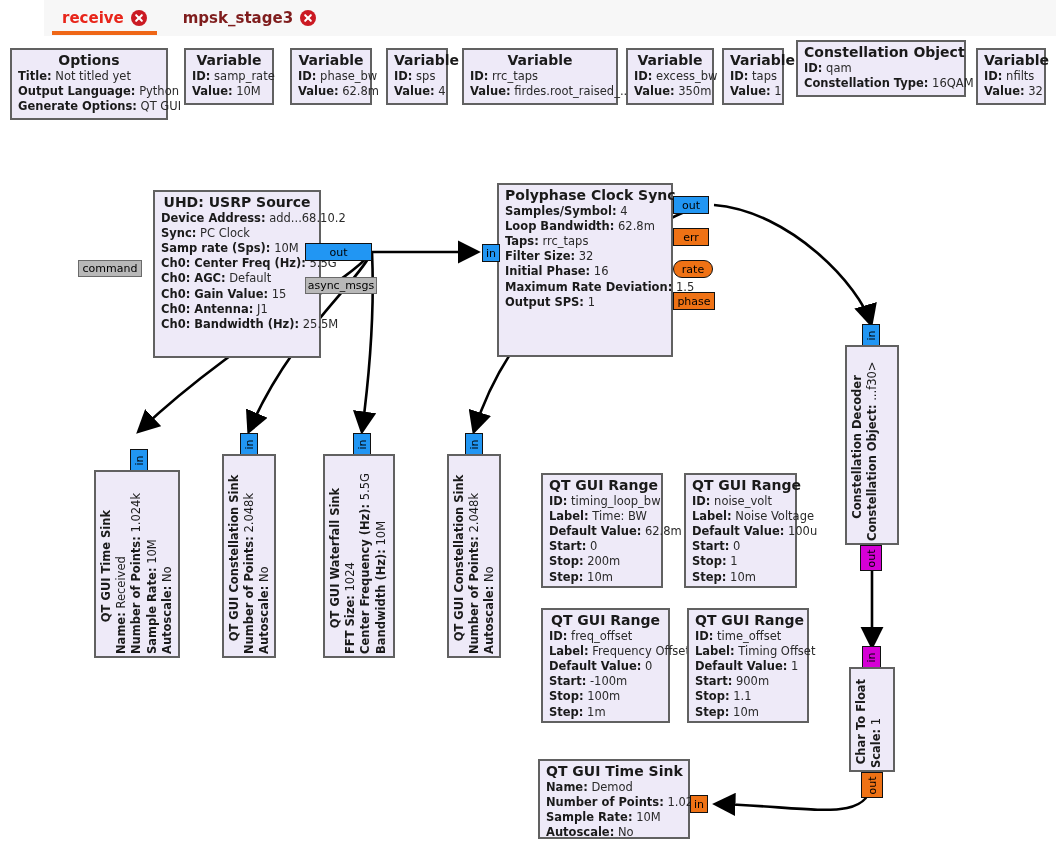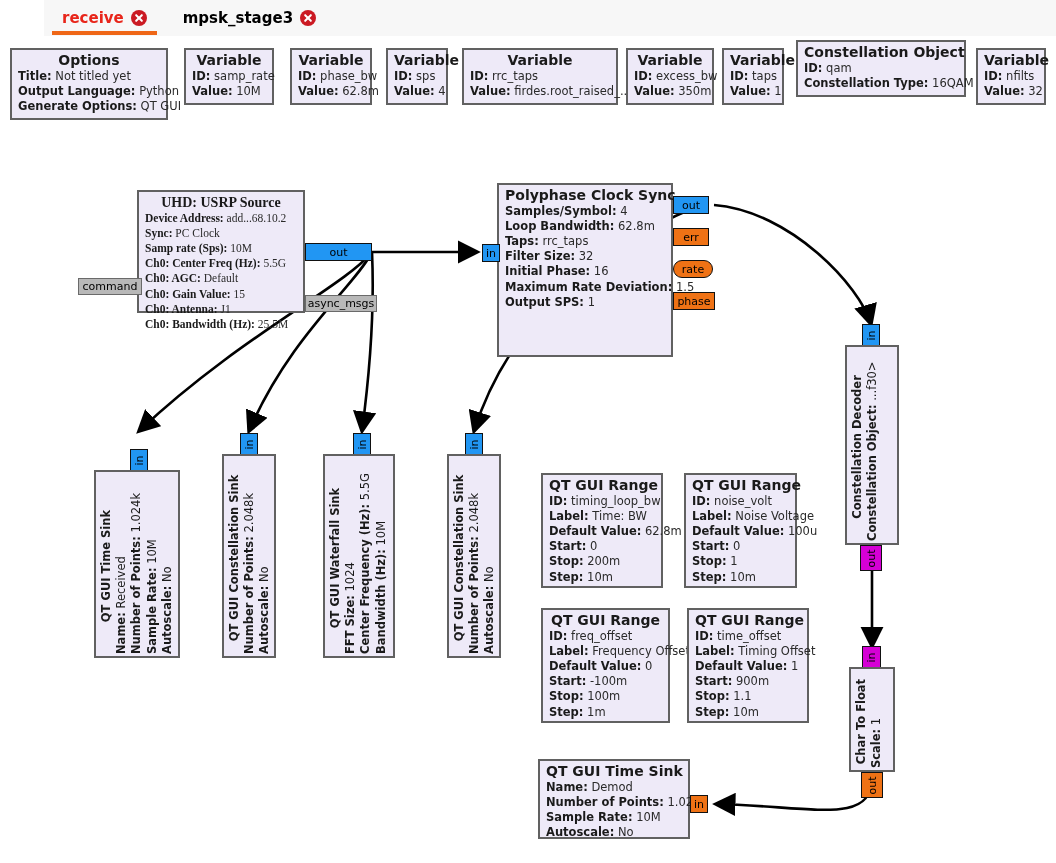--- a/index.html
+++ b/index.html
@@ -16,21 +16,21 @@
     position:absolute;left:0;top:0;width:1056px;height:36px;
     background:#f7f7f7;
     border-bottom:1px solid #c9c9c9;
     display:flex;align-items:flex-start;margin-left:44px;
   }
   .tab{
     display:flex;align-items:center;gap:7px;
     height:35px;padding:0 18px;
     box-sizing:border-box;
     font-size:15px;font-weight:bold;
-    color:#000000;
+    color:#7f1d1d;
     cursor:pointer;
     position:relative;
   }
   .tab.active{color:#e8251a;}
   .tab.active:after{
     content:"";position:absolute;left:8px;right:8px;bottom:0;height:4px;
     background:#ef6717;
   }
   .tabclose{
     width:16px;height:16px;border-radius:50%;
@@ -99,21 +99,21 @@
     position:absolute;box-sizing:border-box;
     border:1px solid #111;
     font-size:11px;line-height:1;
     color:#000;
     display:flex;align-items:center;justify-content:center;
     font-family:"DejaVu Sans","Liberation Sans",sans-serif;
   }
   .p-blue{background:#2196f3;}
   .p-orange{background:#ef7215;}
   .p-magenta{background:#d500d5;}
-  .p-grey{background:#b8b8b8;border:1px solid #6a6a6a;margin-top:18px;}
+  .p-grey{background:#b8b8b8;border:1px solid #6a6a6a;}
   .port.vert > span{
     transform:rotate(-90deg);
     display:block;
     white-space:nowrap;
   }
 </style>
 </head>
 <body>
 
 <div id="tabbar">
@@ -201,21 +201,21 @@
     <span class="row"><span class="k">ID:</span> <span class="v">qam</span></span>
     <span class="row"><span class="k">Constellation Type:</span> <span class="v">16QAM</span></span>
   </div>
 
   <div class="blk" style="left:976px;top:12px;width:70px;">
     <span class="ttl">Variable</span>
     <span class="row"><span class="k">ID:</span> <span class="v">nfilts</span></span>
     <span class="row"><span class="k">Value:</span> <span class="v">32</span></span>
   </div>
 
-  <div class="blk" style="left:137px;top:154px;width:168px;height:123px;font-family:Liberation Serif, serif;">
+  <div class="blk" style="left:153px;top:154px;width:168px;height:168px;">
     <span class="ttl">UHD: USRP Source</span>
     <span class="row"><span class="k">Device Address:</span> <span class="v">add...68.10.2</span></span>
     <span class="row"><span class="k">Sync:</span> <span class="v">PC Clock</span></span>
     <span class="row"><span class="k">Samp rate (Sps):</span> <span class="v">10M</span></span>
     <span class="row"><span class="k">Ch0: Center Freq (Hz):</span> <span class="v">5.5G</span></span>
     <span class="row"><span class="k">Ch0: AGC:</span> <span class="v">Default</span></span>
     <span class="row"><span class="k">Ch0: Gain Value:</span> <span class="v">15</span></span>
     <span class="row"><span class="k">Ch0: Antenna:</span> <span class="v">J1</span></span>
     <span class="row"><span class="k">Ch0: Bandwidth (Hz):</span> <span class="v">25.5M</span></span>
   </div>

